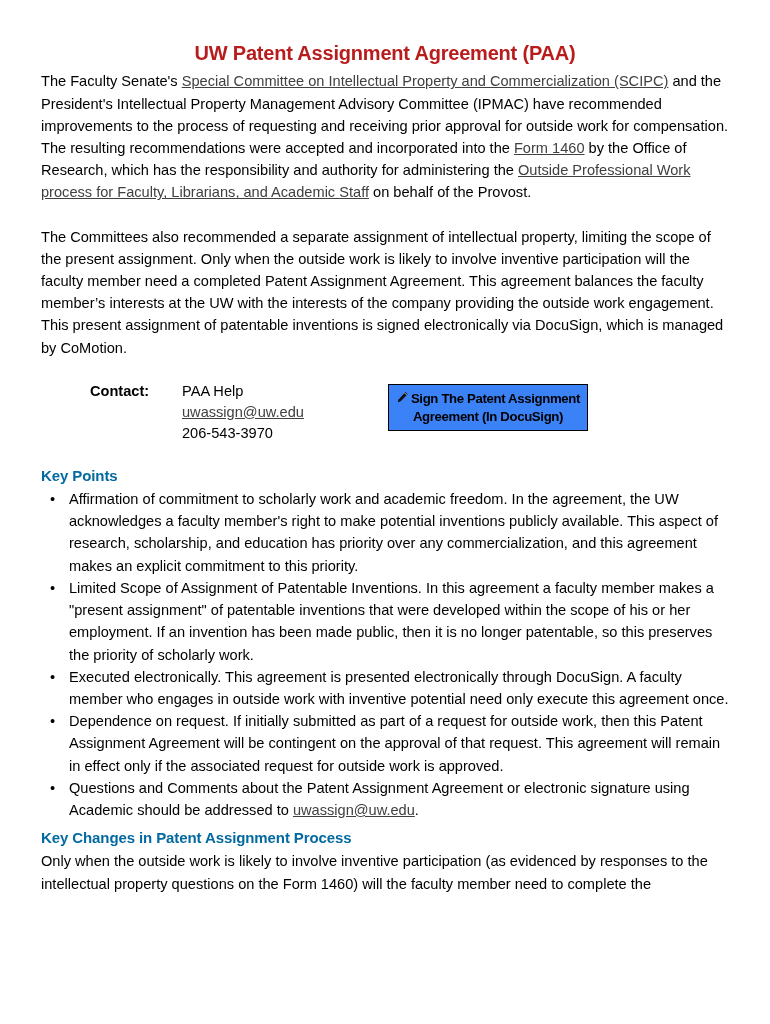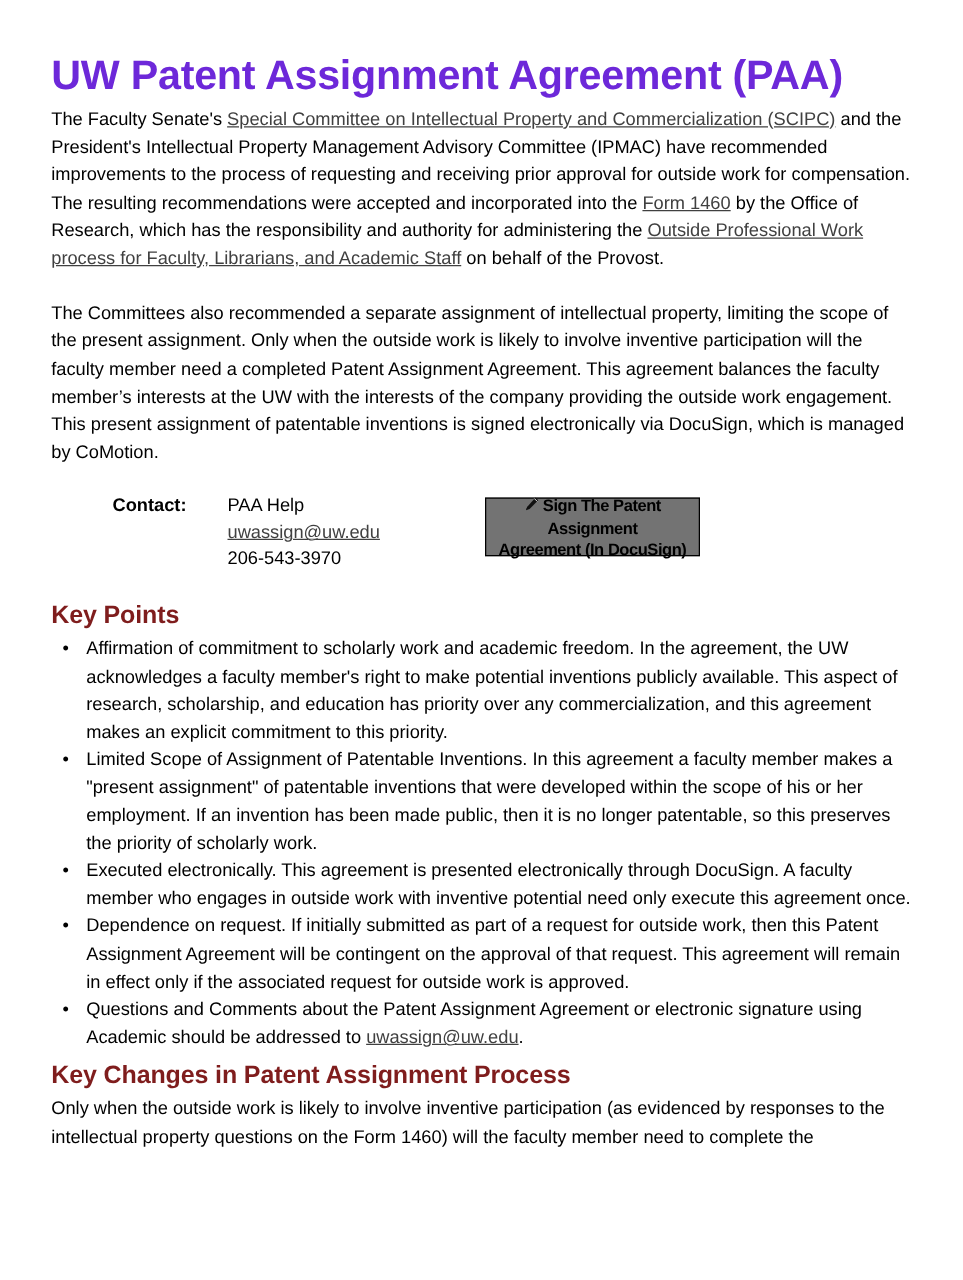--- a/index.html
+++ b/index.html
@@ -17,34 +17,35 @@
   }
   .page {
     position: relative;
     width: 770px;
     height: 1024px;
     background: #ffffff;
     box-sizing: border-box;
     padding: 42px 41px 0 41px;
   }
   .doc-title {
-    font-size: 33px;
+    font-size: 20px;
     font-weight: bold;
     letter-spacing: -0.2px;
     line-height: 1.12;
     margin: 0 0 6px 0;
-    color: #6d28d9;
+    color: #b91c1c;
+    text-align: center;
   }
   .section-title {
-    font-size: 20px;
+    font-size: 15px;
     font-weight: bold;
     letter-spacing: -0.1px;
     line-height: 1.15;
     margin: 0 0 4px 0;
-    color: #7f1d1d;
+    color: #0369a1;
   }
   .sec-keypoints { margin-top: 24px; }
   .sec-keychanges { margin-top: 8px; }
   p.body-text {
     font-size: 14.6px;
     line-height: 22.2px;
     margin: 0 0 22px 0;
     color: #000000;
     text-align: left;
   }
@@ -76,24 +77,24 @@
   }
   .contact-values {
     font-size: 14.6px;
     line-height: 21px;
   }
   .contact-values div { white-space: nowrap; }
   .sign-button {
     position: absolute;
     left: 347px;
     top: 3px;
-    width: 172px;
+    width: 200px;
     height: 47px;
     border: 1.5px solid #000000;
-    background: #737373;
+    background: #3b82f6;
     box-sizing: border-box;
     display: flex;
     align-items: center;
     justify-content: center;
     text-align: center;
     cursor: pointer;
   }
   .sign-button-inner {
     font-size: 13.2px;
     font-weight: bold;

